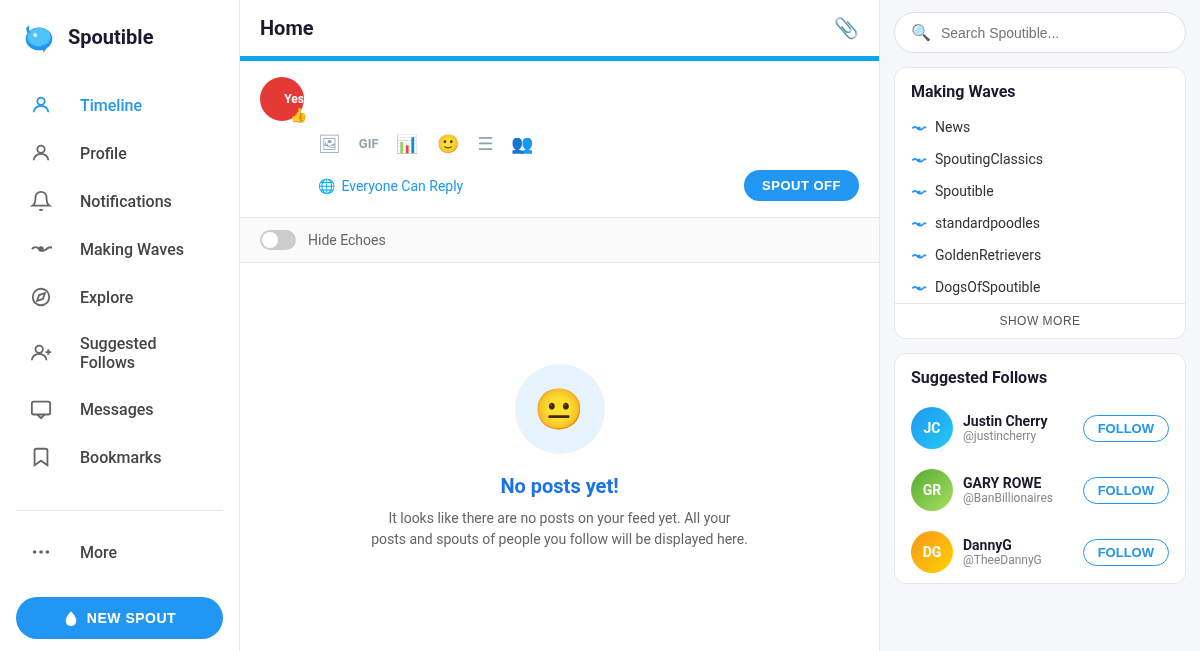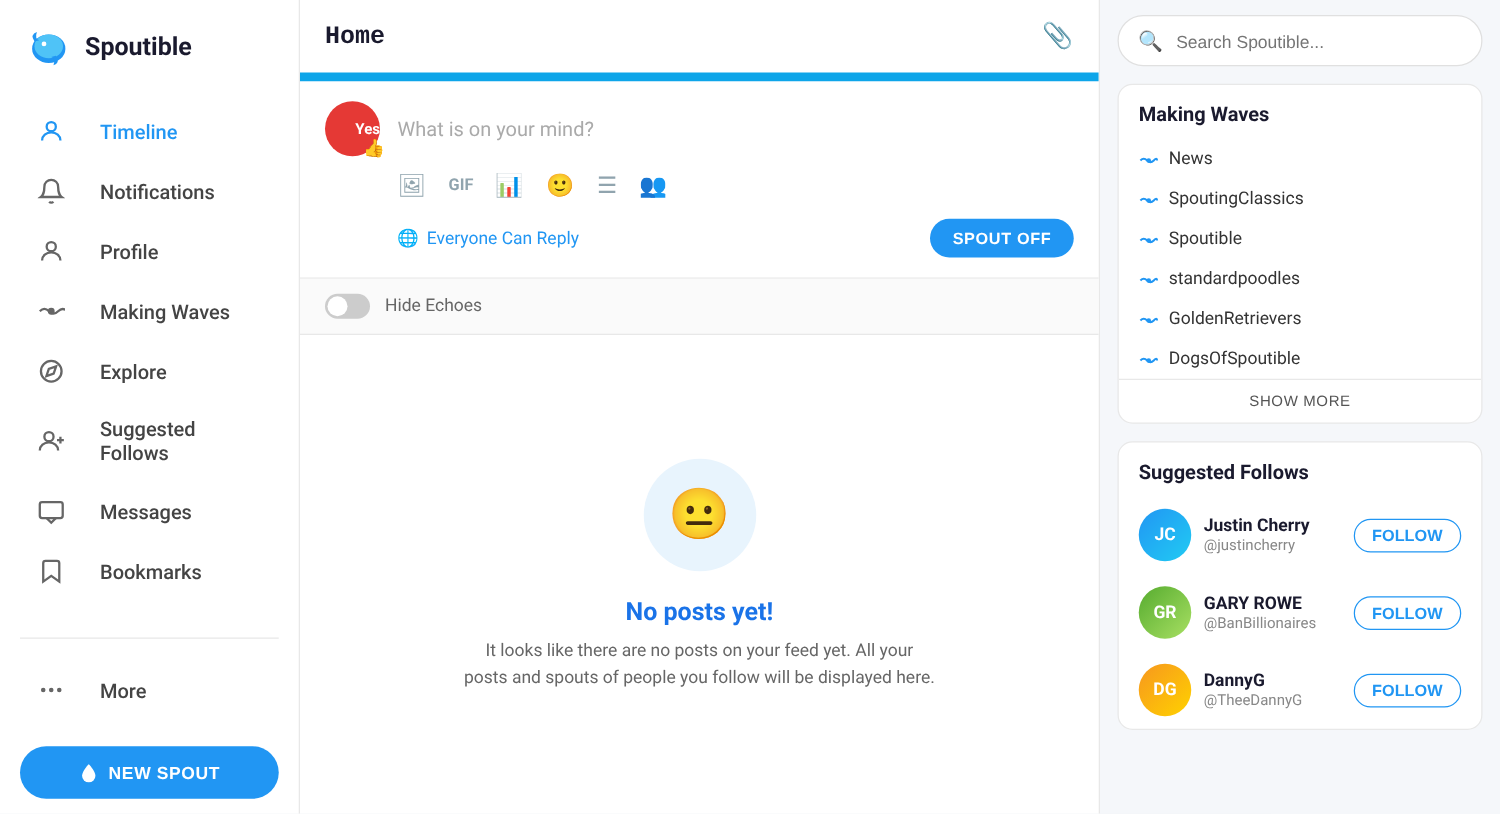--- a/index.html
+++ b/index.html
@@ -88,25 +88,24 @@
     .main {
       flex: 1;
       display: flex;
       flex-direction: column;
       overflow-y: auto;
       border-right: 1px solid #e8e8e8;
       background: #fff;
     }
     .main-header {
       padding: 16px 20px;
-      border-bottom: 7px solid #0ea5e9;
+      border-bottom: 5px solid #0ea5e9;
       display: flex;
       align-items: center;
       justify-content: space-between;
-      font-family: Liberation Mono, monospace;
     }
     .main-header-title {
       font-size: 20px;
       font-weight: 700;
       color: #1a1a2e;
     }
     .compose-area {
       padding: 16px 20px;
       border-bottom: 1px solid #e8e8e8;
     }
@@ -386,35 +385,35 @@
             <circle cx="12" cy="8" r="4"></circle>
             <path d="M4 20c0-4 3.6-7 8-7s8 3 8 7"></path>
           </svg>
       </span>
       <span>Timeline</span>
     </div>
 
     <div class="nav-item">
       <span class="nav-icon">
         <svg width="22" height="22" viewBox="0 0 24 24" fill="none" stroke="#666" stroke-width="2">
+            <circle cx="12" cy="8" r="4"></circle>
+            <path d="M4 20c0-4 3.6-7 8-7s8 3 8 7"></path>
+          </svg>
+      </span>
+      <span>Profile</span>
+    </div>
+
+    <div class="nav-item">
+      <span class="nav-icon">
+        <svg width="22" height="22" viewBox="0 0 24 24" fill="none" stroke="#666" stroke-width="2">
             <path d="M18 8A6 6 0 0 0 6 8c0 7-3 9-3 9h18s-3-2-3-9"></path>
             <path d="M13.73 21a2 2 0 0 1-3.46 0"></path>
           </svg>
       </span>
       <span>Notifications</span>
-    </div>
-
-    <div class="nav-item">
-      <span class="nav-icon">
-        <svg width="22" height="22" viewBox="0 0 24 24" fill="none" stroke="#666" stroke-width="2">
-            <circle cx="12" cy="8" r="4"></circle>
-            <path d="M4 20c0-4 3.6-7 8-7s8 3 8 7"></path>
-          </svg>
-      </span>
-      <span>Profile</span>
     </div>
 
     <div class="nav-item">
       <span class="nav-icon">
         <svg width="22" height="22" viewBox="0 0 24 24" fill="none" stroke="#666" stroke-width="2">
             <path d="M2 12 Q6 8 10 12 Q14 16 18 12 Q22 8 26 12"></path>
             <circle cx="12" cy="12" r="2" fill="#666"></circle>
           </svg>
       </span>
       <span>Making Waves</span>
@@ -488,21 +487,20 @@
   <div class="main-header">
     <h1 class="main-header-title">Home</h1>
     <span style="color:#90a4ae; font-size:20px;">📎</span>
   </div>
 
   <div class="compose-area">
     <div class="compose-row">
       <div class="avatar-yes">
         <span style="font-size:12px;font-weight:700;">Yes</span>
       </div>
-      <div class="compose-placeholder">What is on your mind?</div>
     </div>
     <div class="compose-toolbar">
       <span class="toolbar-icon">🖼</span>
       <span class="toolbar-icon" style="font-size:13px;font-weight:700;color:#90a4ae;">GIF</span>
       <span class="toolbar-icon">📊</span>
       <span class="toolbar-icon">🙂</span>
       <span class="toolbar-icon">☰</span>
       <span class="toolbar-icon">👥</span>
     </div>
     <div class="compose-footer">

